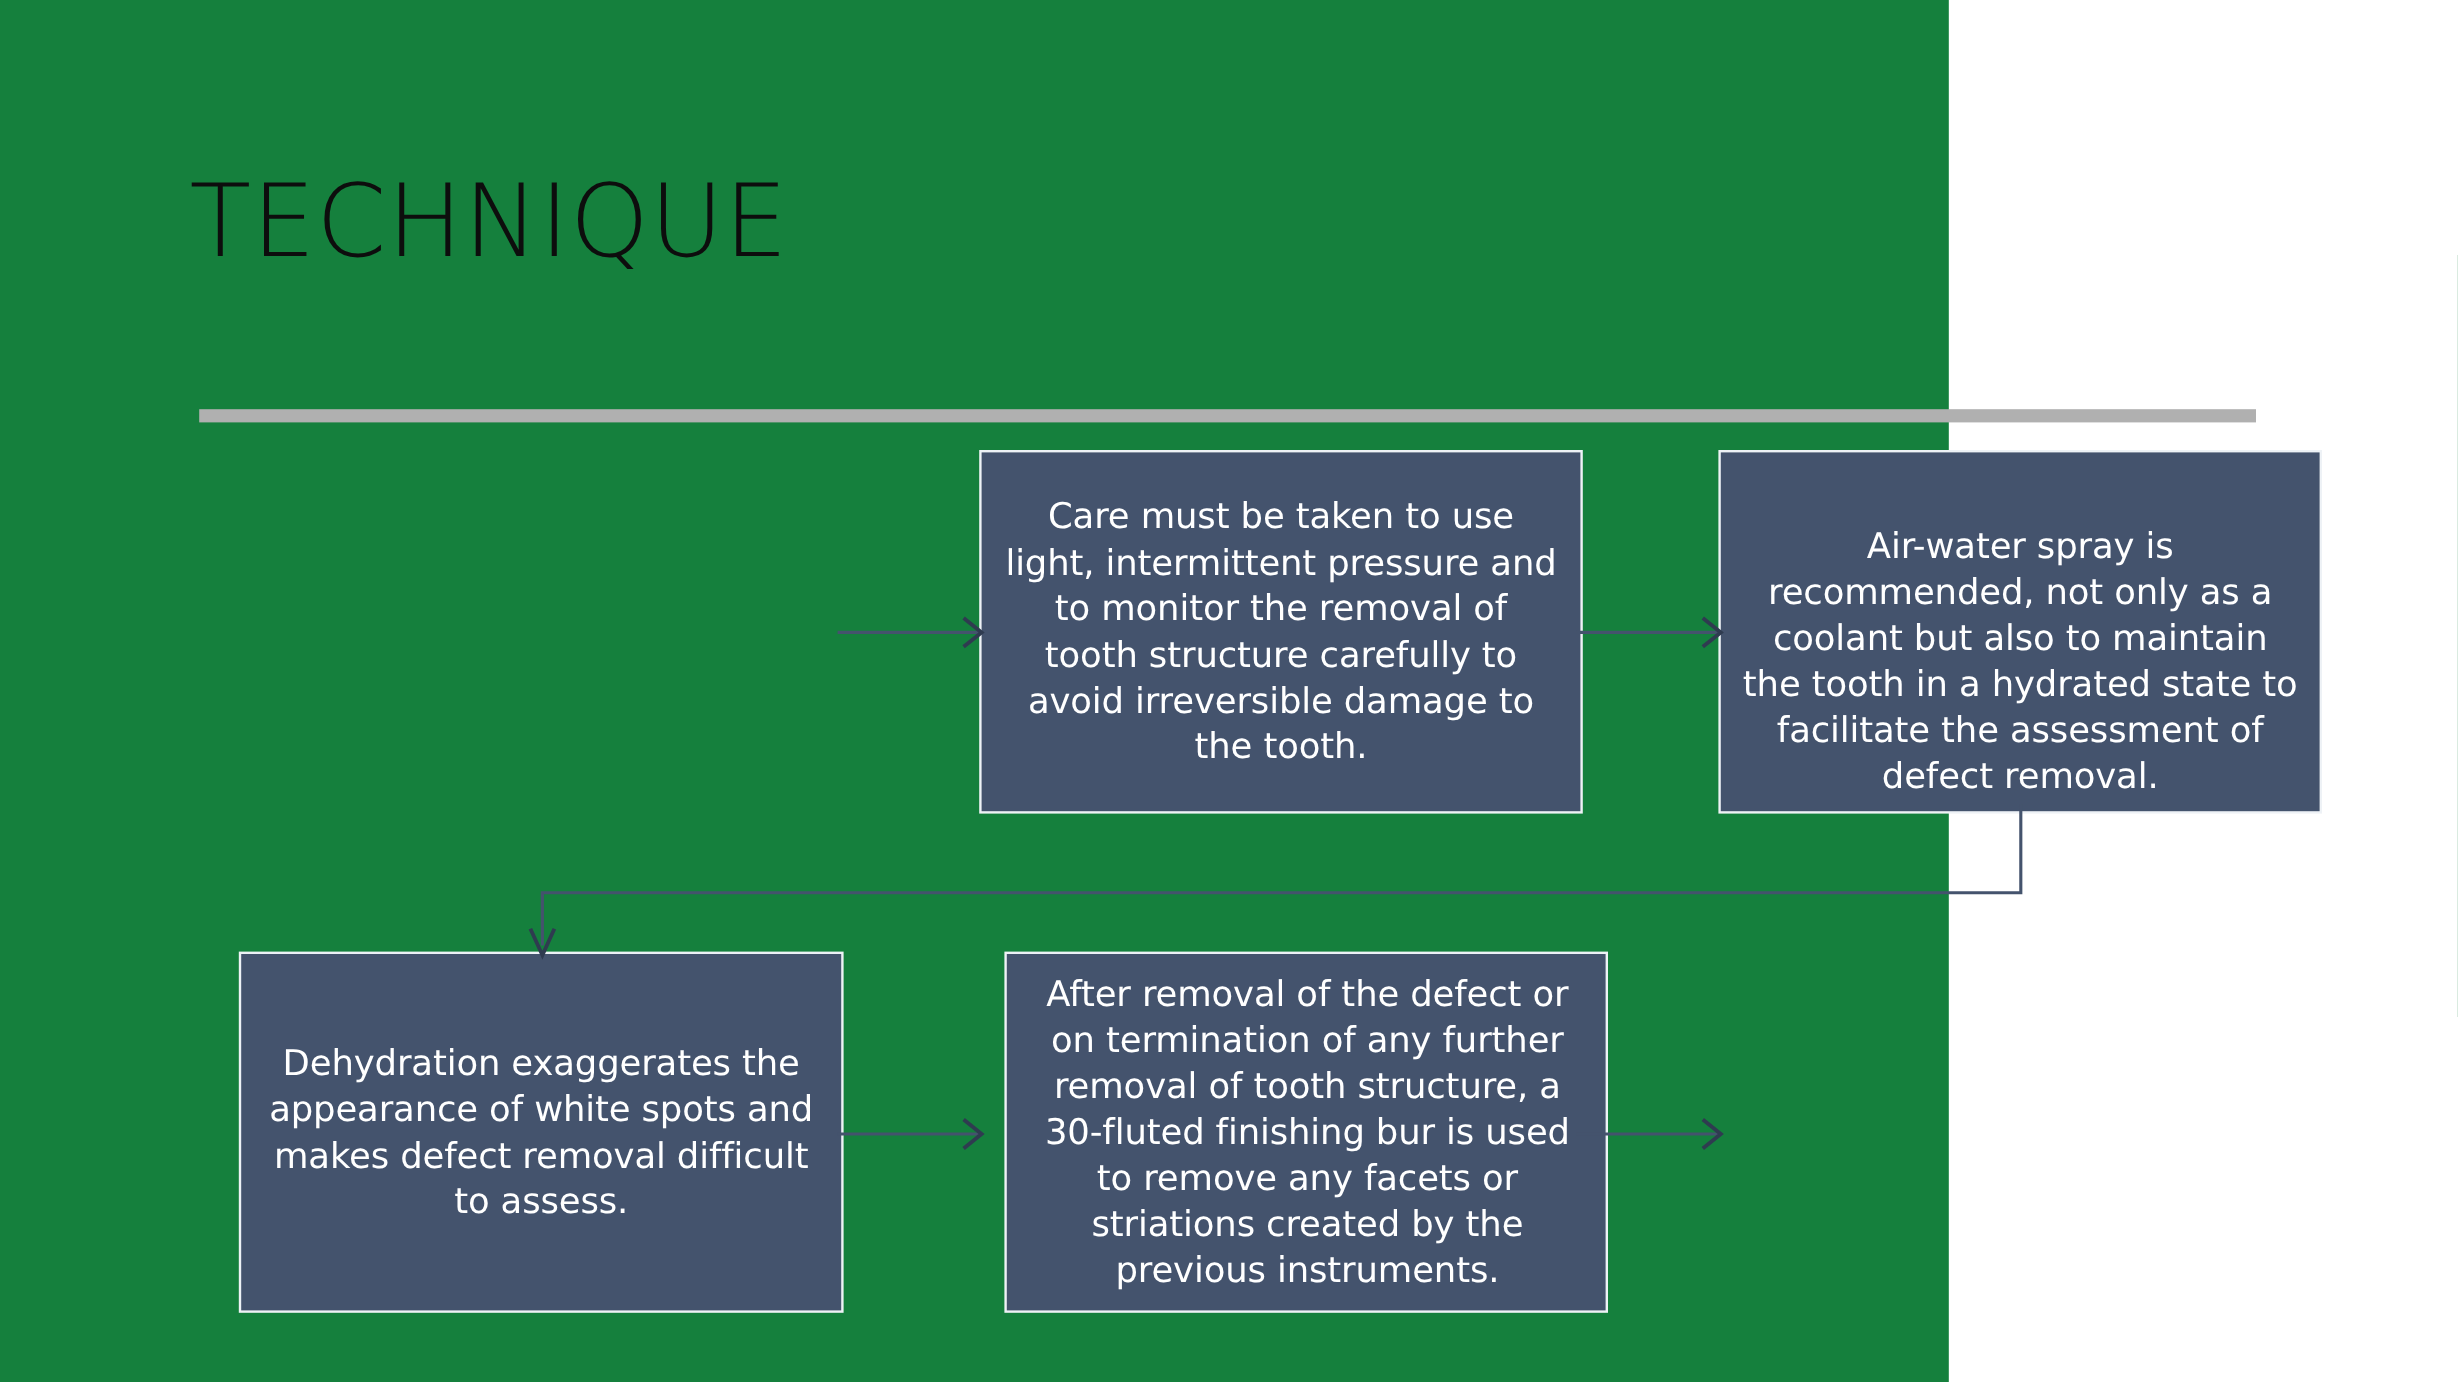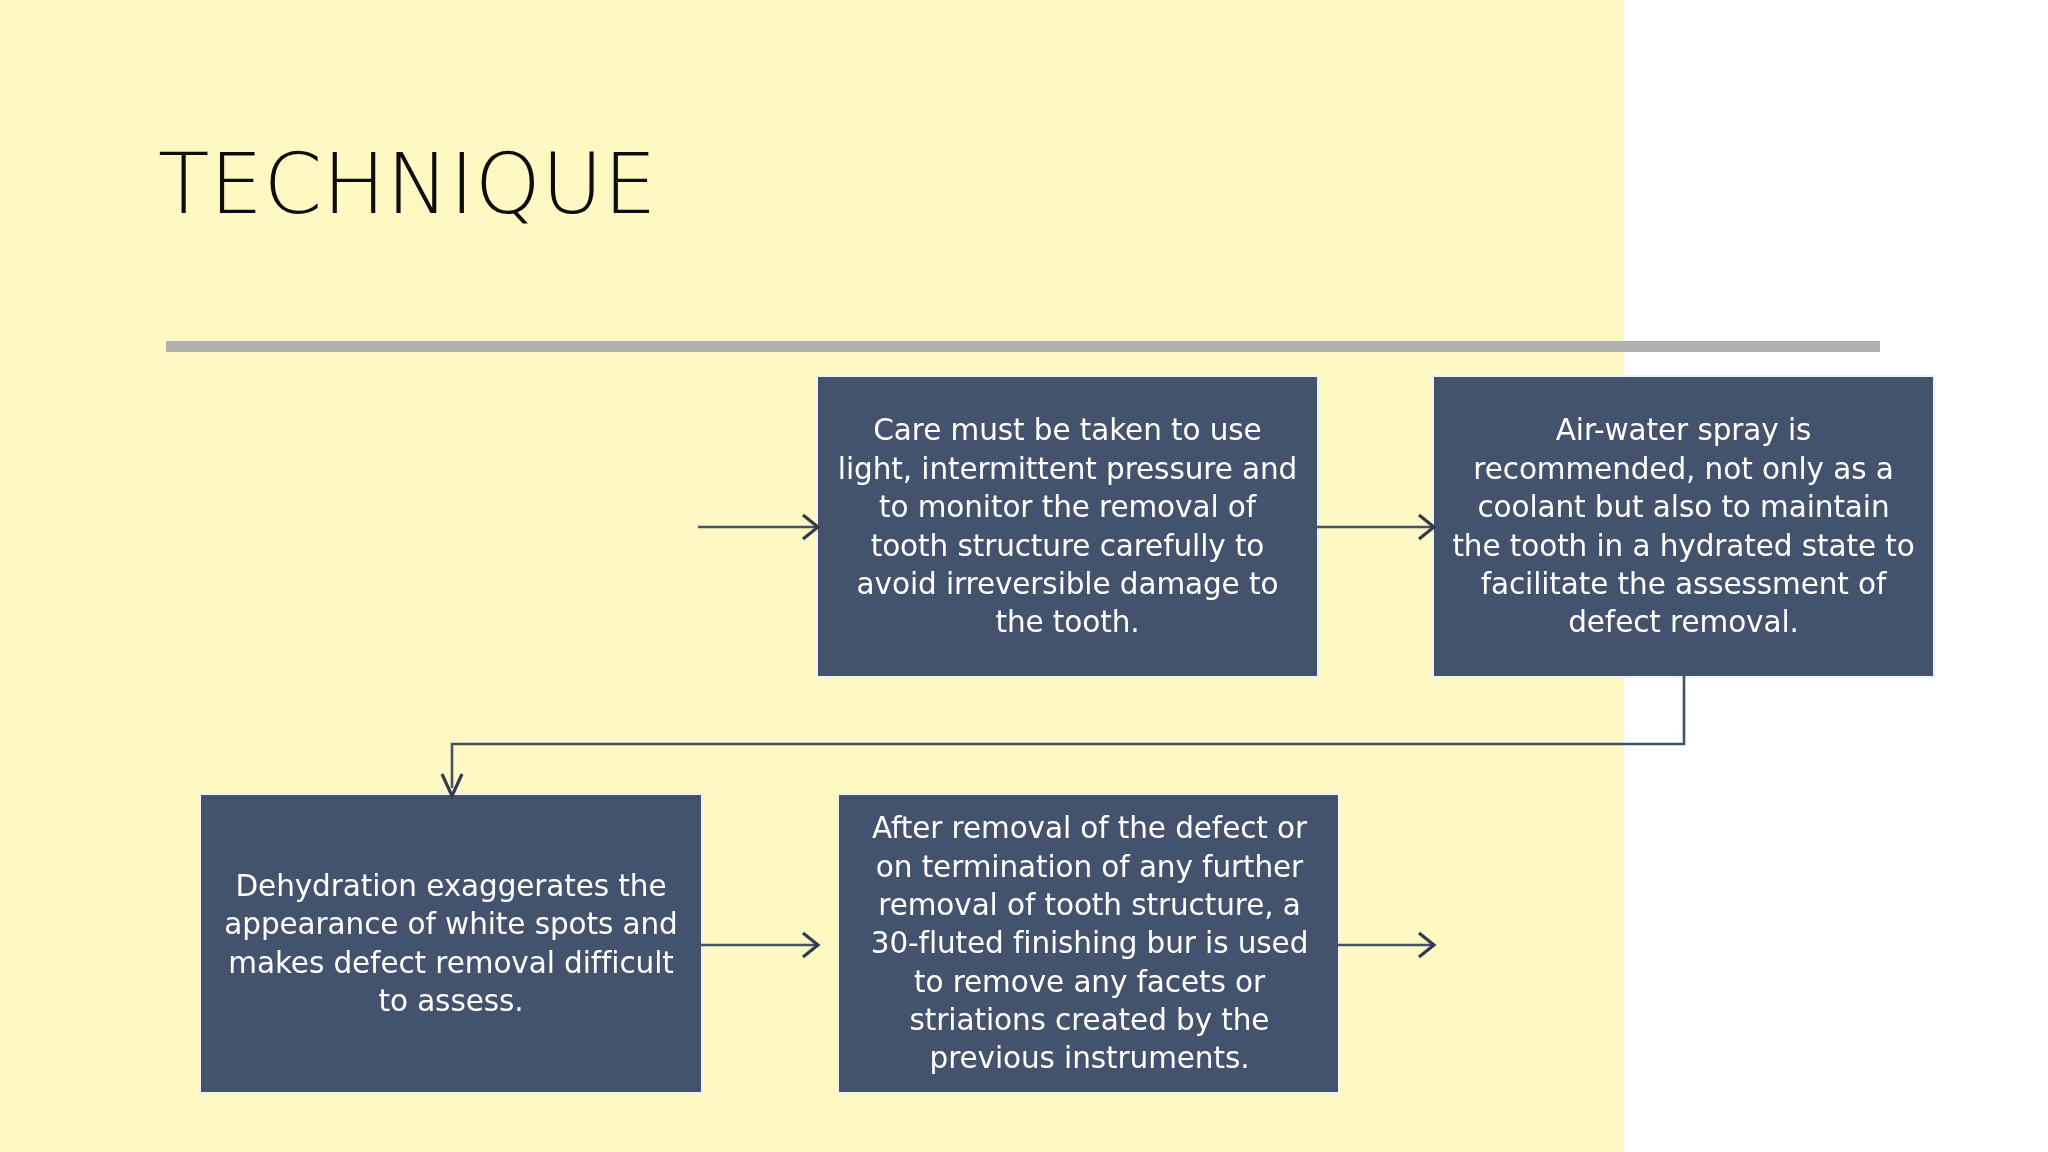--- a/index.html
+++ b/index.html
@@ -13,21 +13,21 @@
     overflow: hidden;
     font-family: "Liberation Sans", sans-serif;
     position: relative;
   }
 
   #slide {
     position: absolute;
     left: 0; top: 0;
     width: 1624px;
     height: 1152px;
-    background: #fef9c3;
+    background: #15803d;
   }
 
   
   #page-title {
     position: absolute;
     left: 158px;
     top: 140px;
     width: 1400px;
     font-family: "DejaVu Sans", "Liberation Sans", sans-serif;
     font-size: 84px;
@@ -67,21 +67,21 @@
     box-shadow: 0 0 0 2px #eef2f6;
   }
   .flow-box .box-text {
     display: block;
     width: 100%;
   }
 
   
   #box-1 { left: 201px;  top: 377px; width: 500px; height: 299px; }
   #box-2 { left: 818px;  top: 377px; width: 499px; height: 299px; }
-  #box-3 { left: 1434px; top: 377px; width: 499px; height: 299px; }
+  #box-3 { left: 1434px; top: 377px; width: 499px; height: 299px; align-items: flex-end; }
 
   
   #box-4 { left: 201px;  top: 795px; width: 500px; height: 297px; }
   #box-5 { left: 839px;  top: 795px; width: 499px; height: 297px; padding-left: 20px; }
   #box-6 { left: 1434px; top: 795px; width: 499px; height: 297px; }
 
   
   .connector-svg {
     position: absolute;
     overflow: visible;

